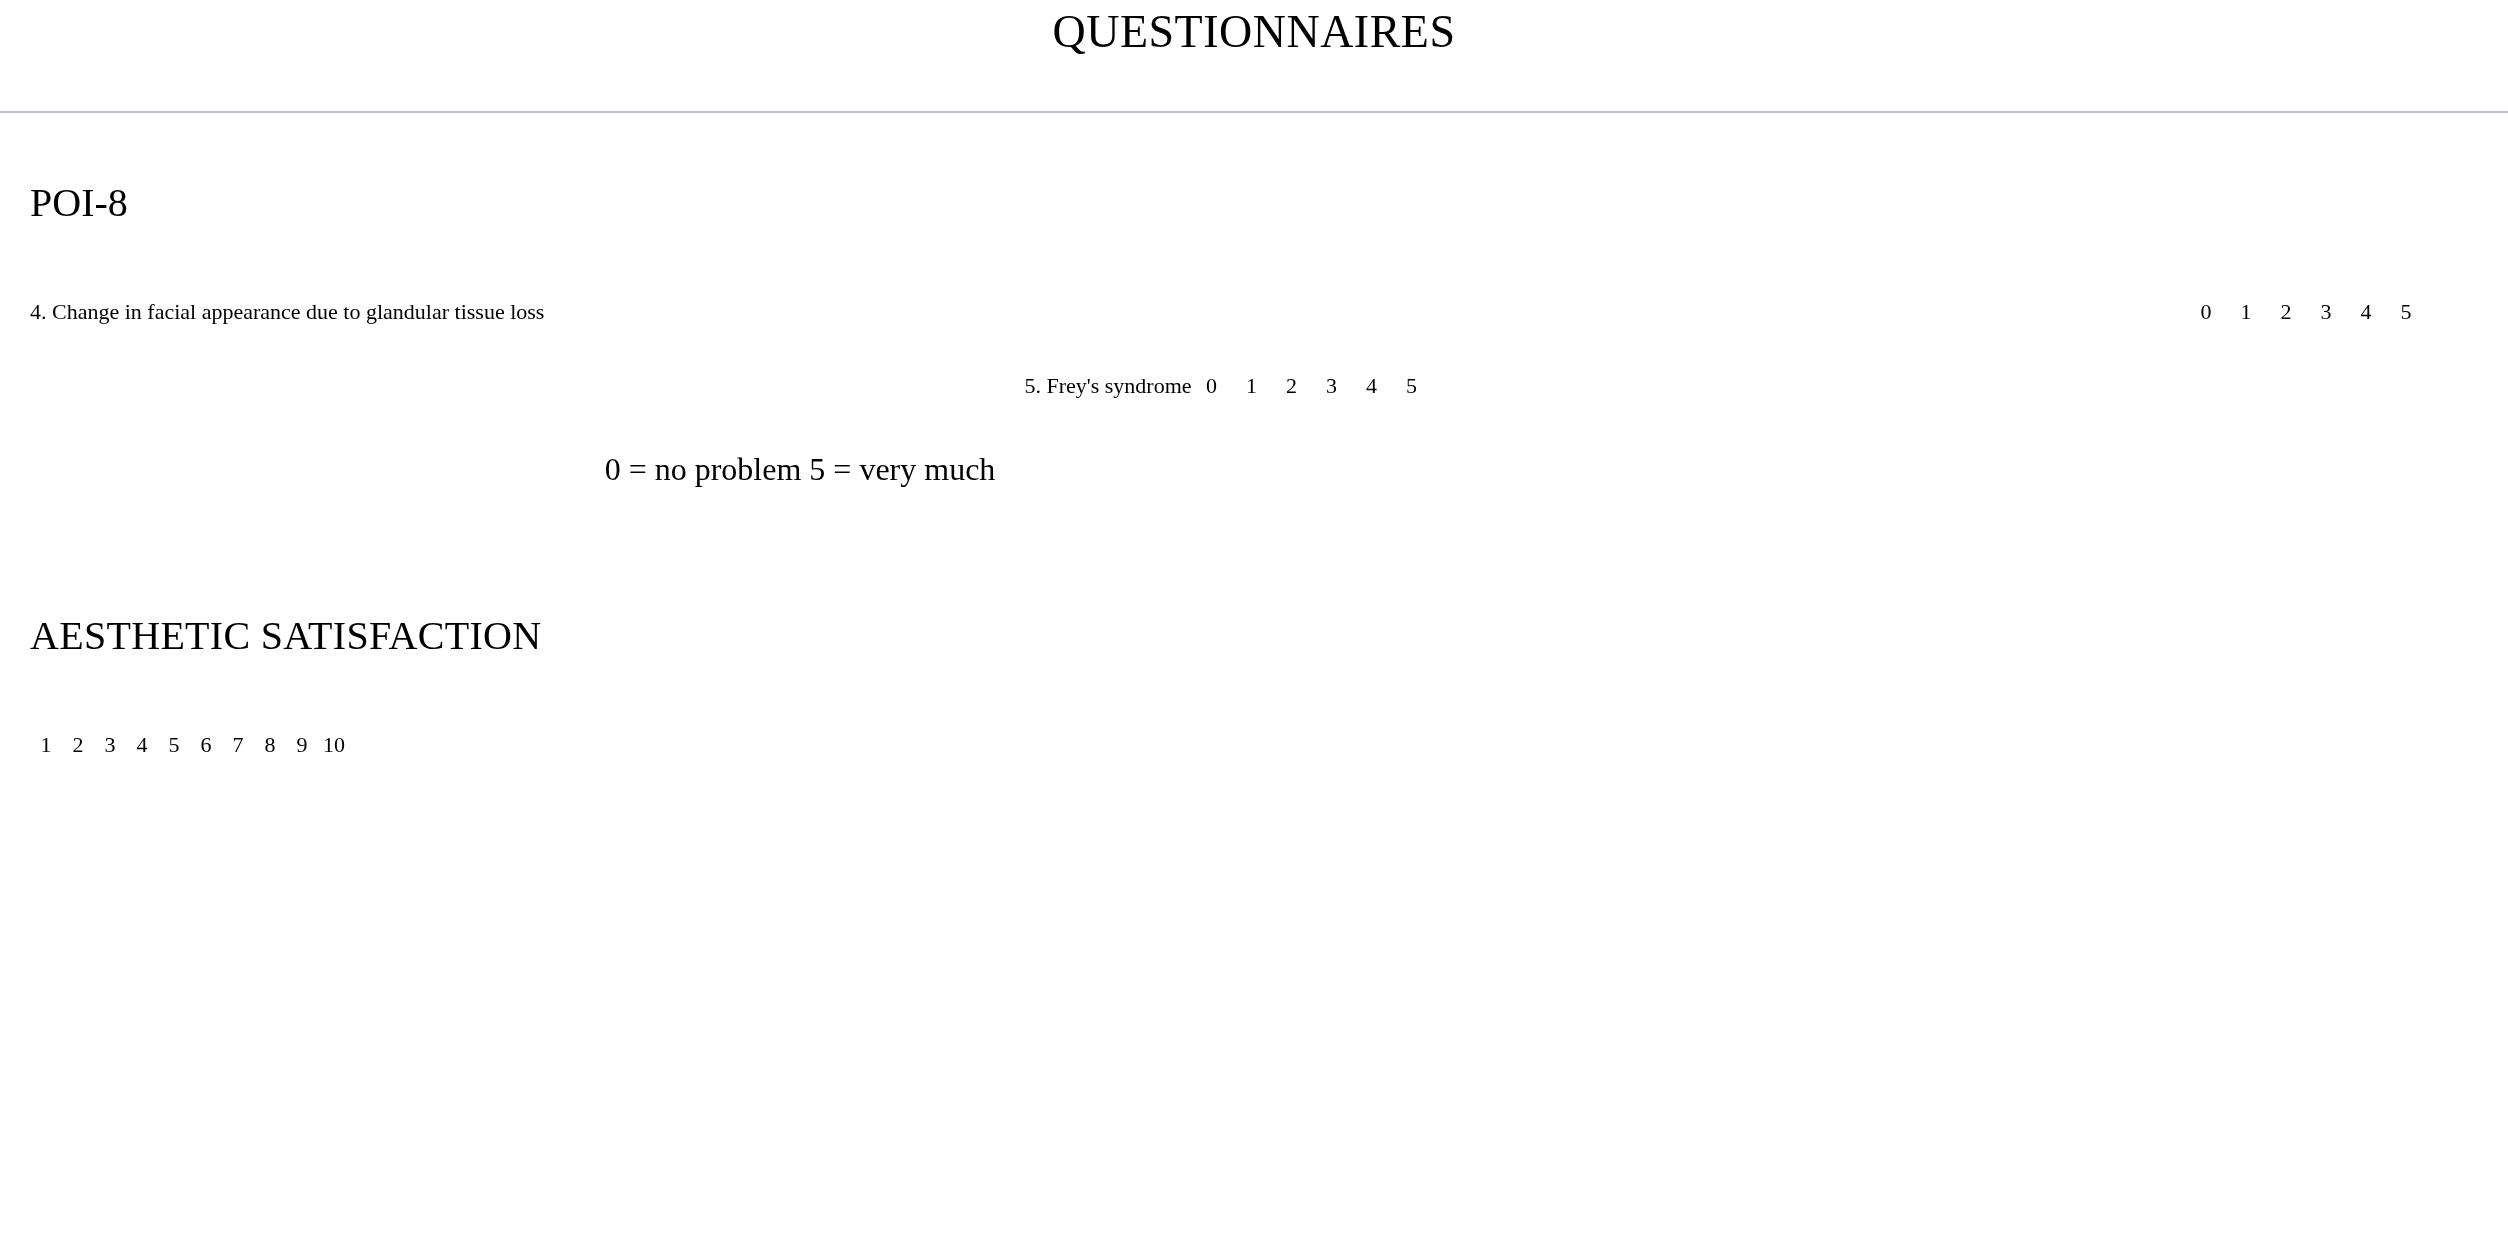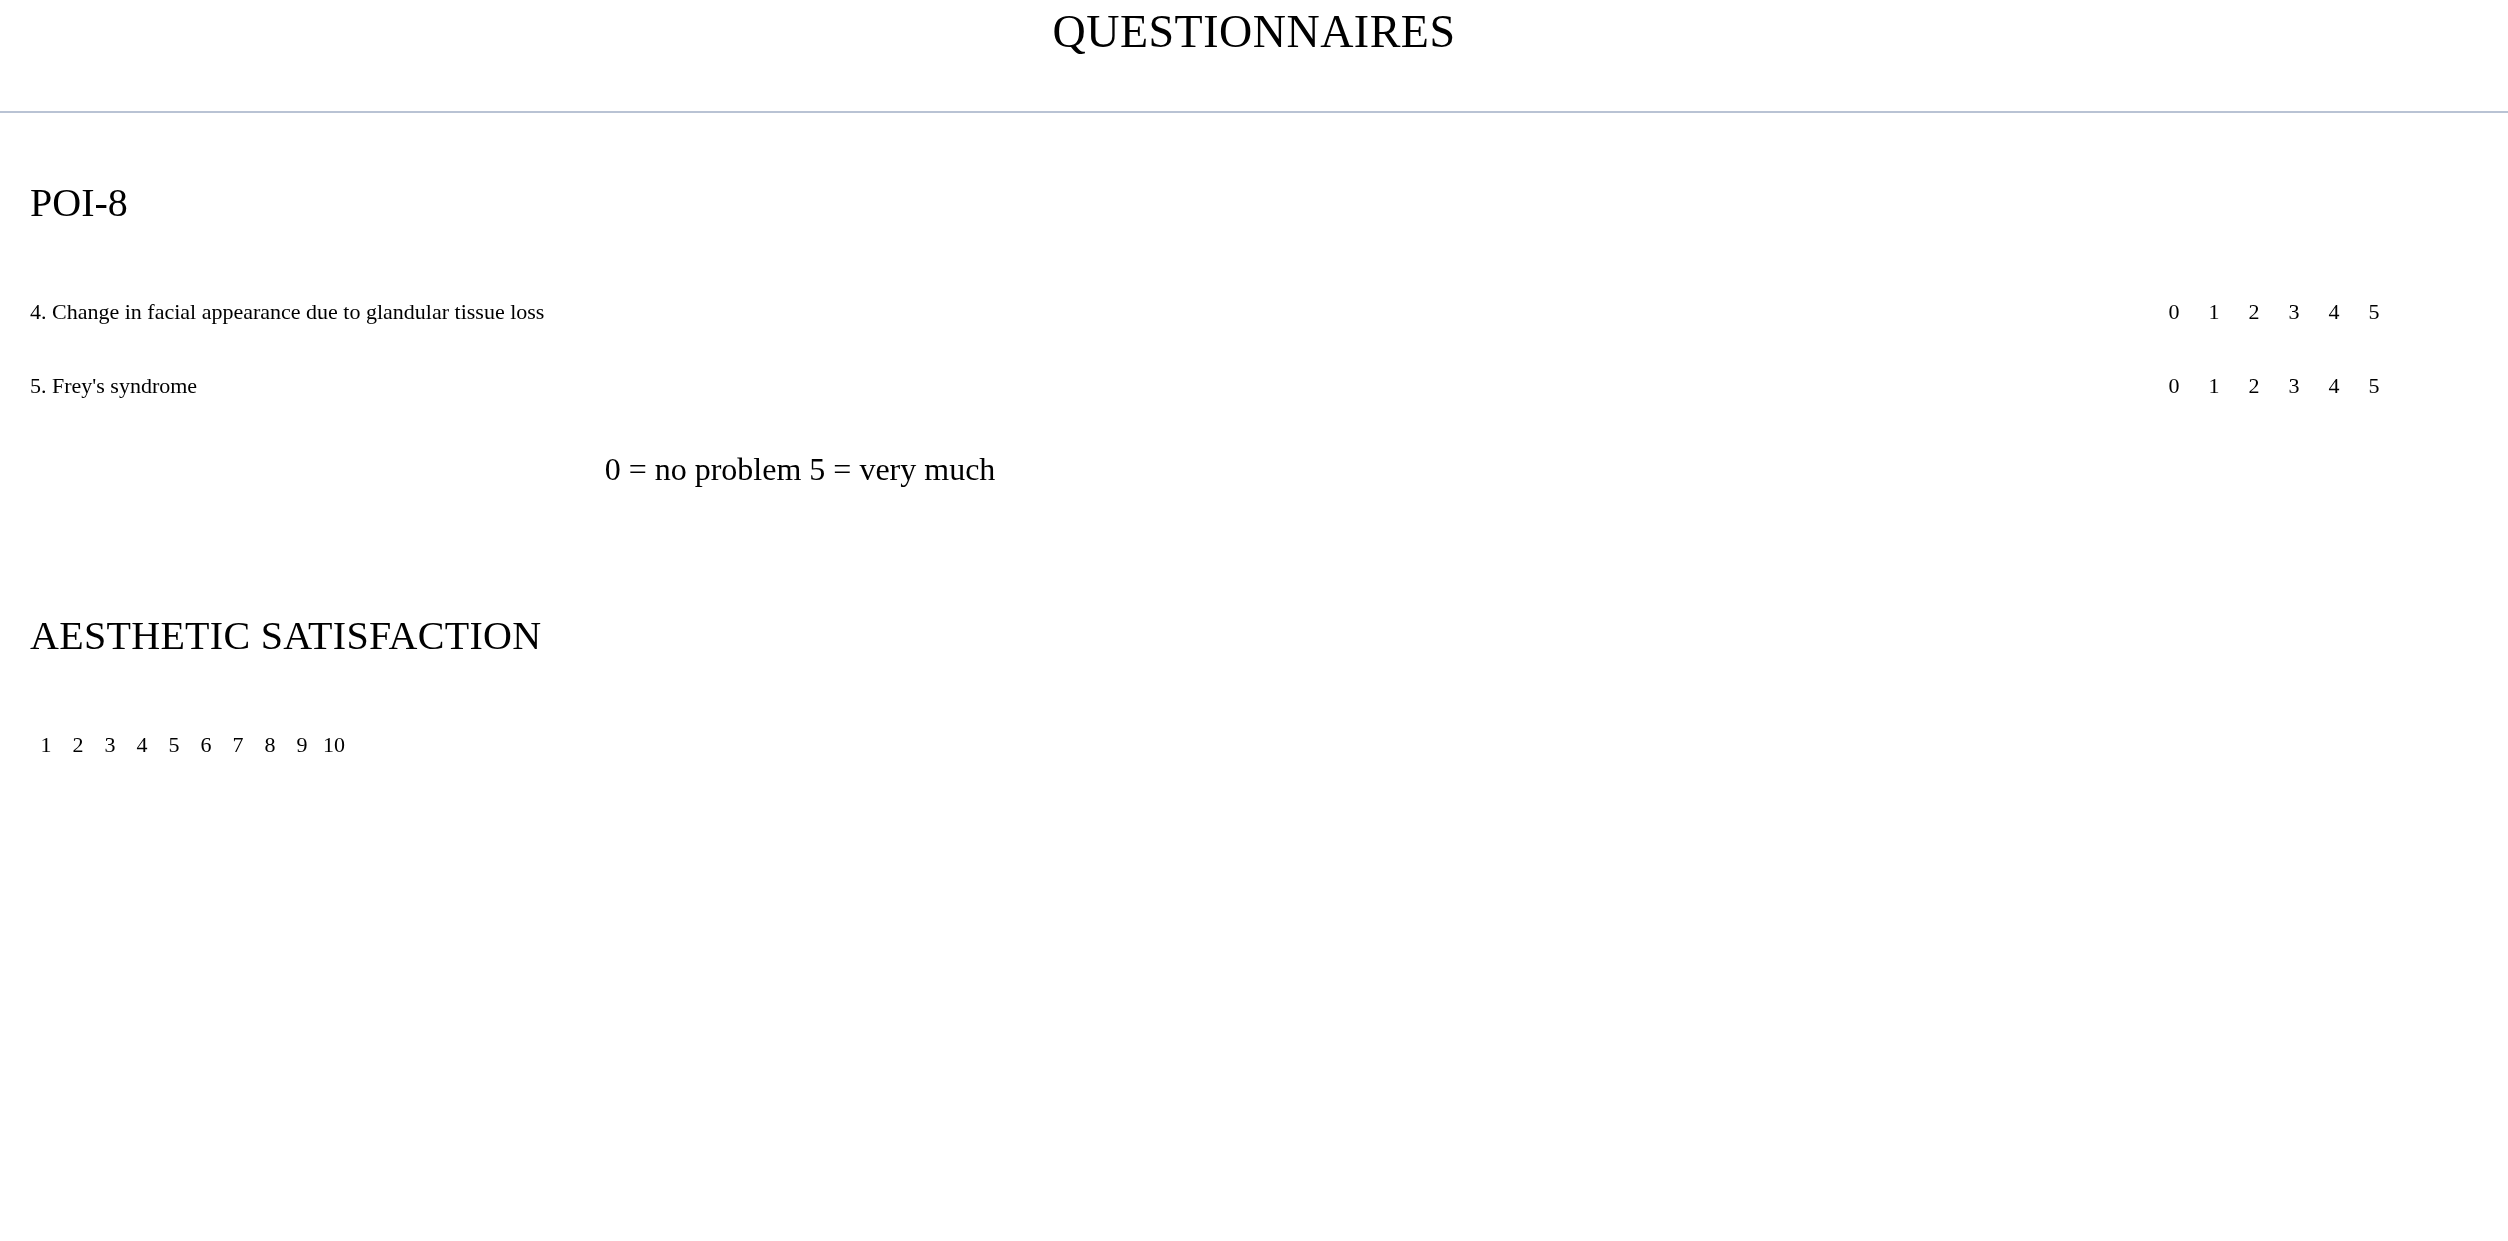--- a/index.html
+++ b/index.html
@@ -52,28 +52,29 @@
   }
   .item-row {
     display: flex;
     align-items: baseline;
     justify-content: space-between;
     font-size: 22px;
     margin-top: 72px;
   }
   .item-row.tight {
     margin-top: 48px;
+    justify-content: center;
   }
   .item-label {
     flex: 0 1 auto;
     white-space: nowrap;
   }
   .scale {
     flex: 0 0 auto;
-    margin-right: 84px;
+    margin-right: 52px;
     white-space: nowrap;
     font-family: Liberation Serif, serif;
   }
   .scale-num {
     display: inline-block;
     min-width: 36px;
     text-align: center;
     margin: 0 2px;
   }
   .scale-wide .scale-num {

